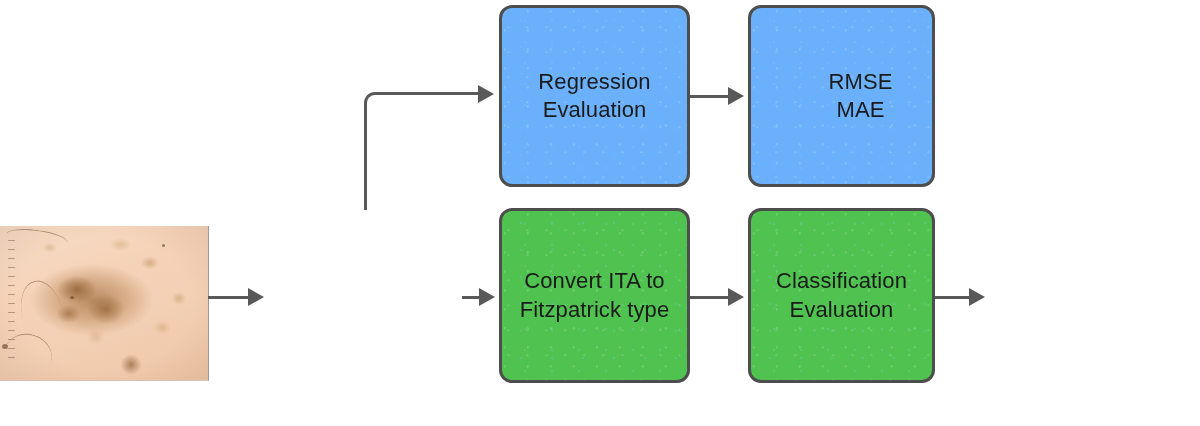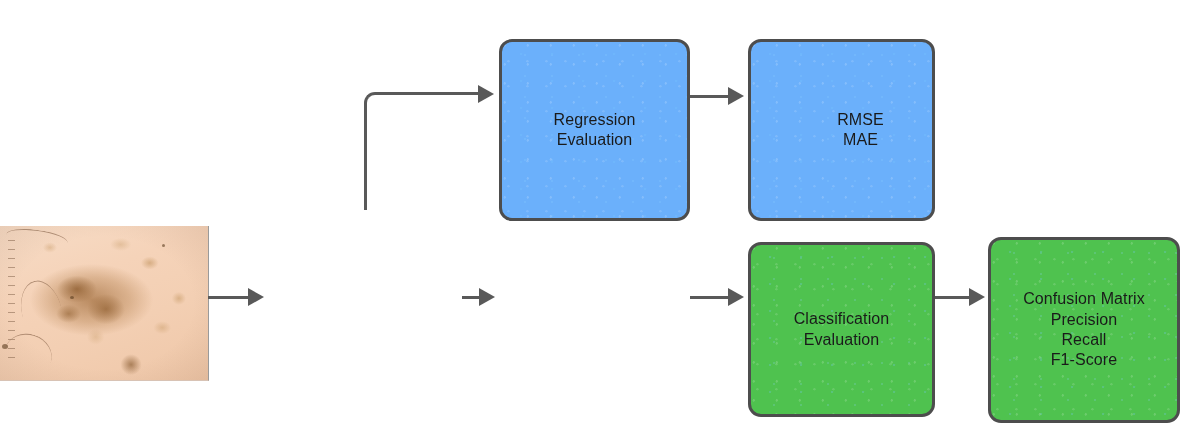--- a/index.html
+++ b/index.html
@@ -22,26 +22,25 @@
   .node {
     position: absolute;
     box-sizing: border-box;
     border: 3px solid #4d4d4d;
     border-radius: 13px;
     display: flex;
     align-items: center;
     justify-content: center;
     text-align: center;
     color: #1a1a1a;
-    font-size: 16px;
+    font-size: 22px;
     line-height: 1.28;
     letter-spacing: .1px;
     white-space: pre-line;
     user-select: none;
-    margin-top: 34px;
   }
   .node.white  { background: #ffffff; }
   .node.blue   { background: #6bb0fb; }
   .node.green  { background: #4fc24f; }
 
   
   .node.green::before,
   .node.blue::before {
     content: "";
     position: absolute;
@@ -176,32 +175,30 @@
   <div class="arrowhead" style="left:728px; top:87px;"></div>
 
   <div class="node blue" style="left:748px; top:5px; width:187px; height:182px;padding-left:38px;">
     <span>RMSE
 MAE</span>
   </div>
 
   <div class="edge-line edge-h" style="left:462px; top:296px; width:21px;"></div>
   <div class="arrowhead" style="left:479px; top:288px;"></div>
 
+  <div class="node green" style="left:499px; top:208px; width:191px; height:175px;">
+    <span>Convert ITA to
+Fitzpatrick type</span>
+  </div>
 
   <div class="edge-line edge-h" style="left:690px; top:296px; width:42px;"></div>
   <div class="arrowhead" style="left:728px; top:288px;"></div>
 
   <div class="node green" style="left:748px; top:208px; width:187px; height:175px;">
     <span>Classification
 Evaluation</span>
   </div>
 
   <div class="edge-line edge-h" style="left:935px; top:296px; width:38px;"></div>
   <div class="arrowhead" style="left:969px; top:288px;"></div>
 
-  <div class="node green" style="left:988px; top:203px; width:192px; height:186px;">
-    <span>Confusion Matrix
-Precision
-Recall
-F1-Score</span>
-  </div>
 
 </div>
 
 </body></html>

